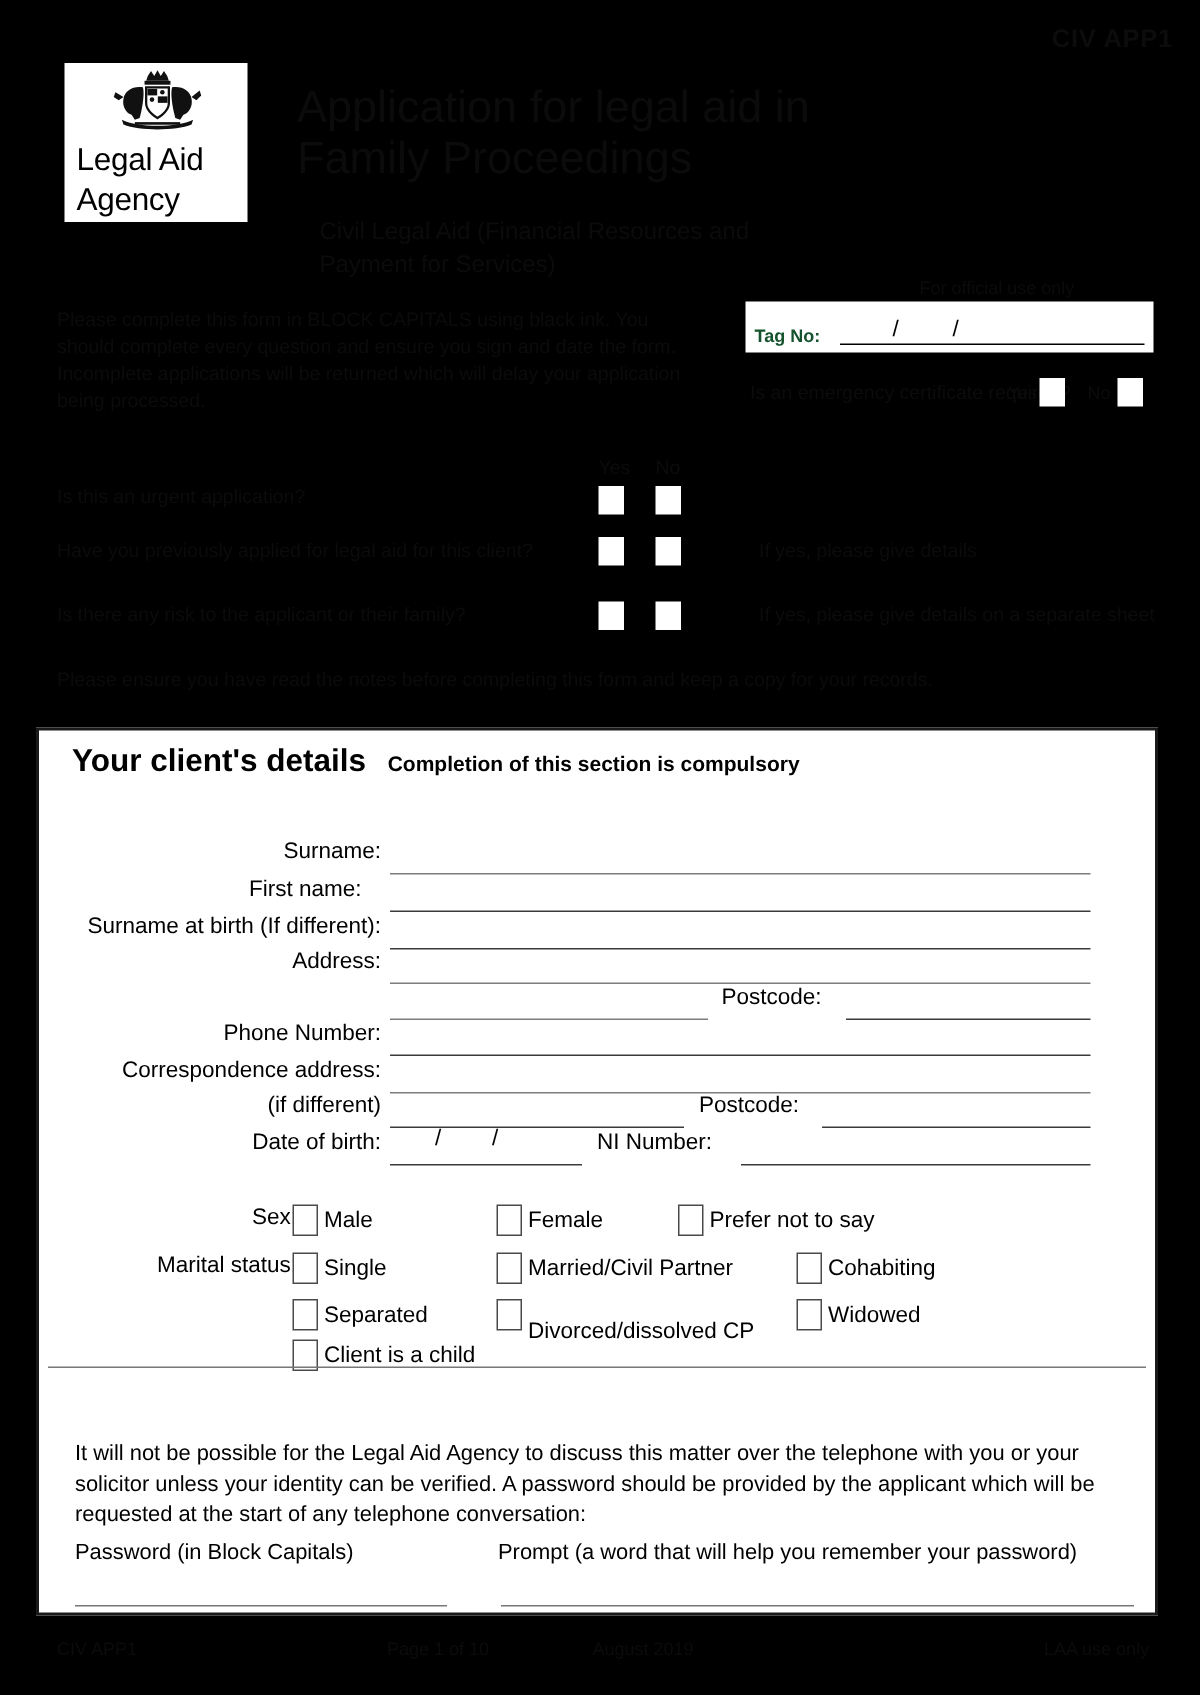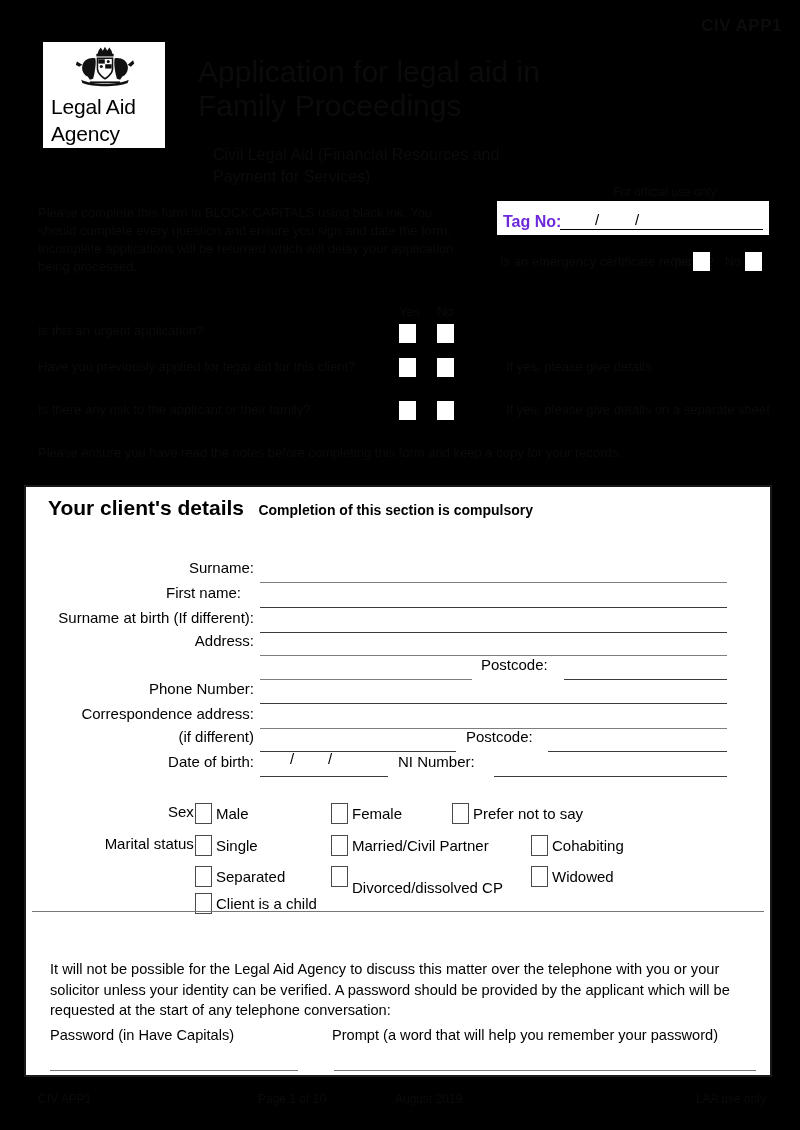--- a/index.html
+++ b/index.html
@@ -108,23 +108,23 @@
     box-sizing: border-box;
   }
   .tag-inner {
     position: relative;
     height: 100%;
   }
   .tag-label {
     position: absolute;
     left: 6px;
     bottom: 4px;
-    font-size: 16px;
+    font-size: 12px;
     font-weight: bold;
-    color: #6d28d9;
+    color: #14532d;
   }
   .tag-rule {
     position: absolute;
     left: 63px;
     right: 6px;
     bottom: 5px;
     border-bottom: 1.3px solid #000;
   }
   .tag-slash {
     position: absolute;
@@ -521,21 +521,21 @@
     </div>
 
     <div class="frow" style="top:406px; height:24px;">
       <span class="cb" style="left:169px; top:0;"></span>
       <span class="cblabel" style="left:190px; top:2px;">Client is a child</span>
     </div>
 
     <div class="divider"></div>
 
     <div class="pw-body">It will not be possible for the Legal Aid Agency to discuss this matter over the telephone with you or your solicitor unless your identity can be verified.  A password should be provided by the applicant which will be requested at the start of any telephone conversation:</div>
-    <div class="pw-lbl-a">Password (in Have Capitals)</div>
+    <div class="pw-lbl-a">Password (in Block Capitals)</div>
     <div class="pw-lbl-b">Prompt (a word that will help you remember your password)</div>
     <div class="pw-line-a"></div>
     <div class="pw-line-b"></div>
 
   </div>
 
   <div class="footer">
     <span class="f-left">CIV APP1</span>
     <span class="f-midl">Page 1 of 10</span>
     <span class="f-midr">August 2019</span>

